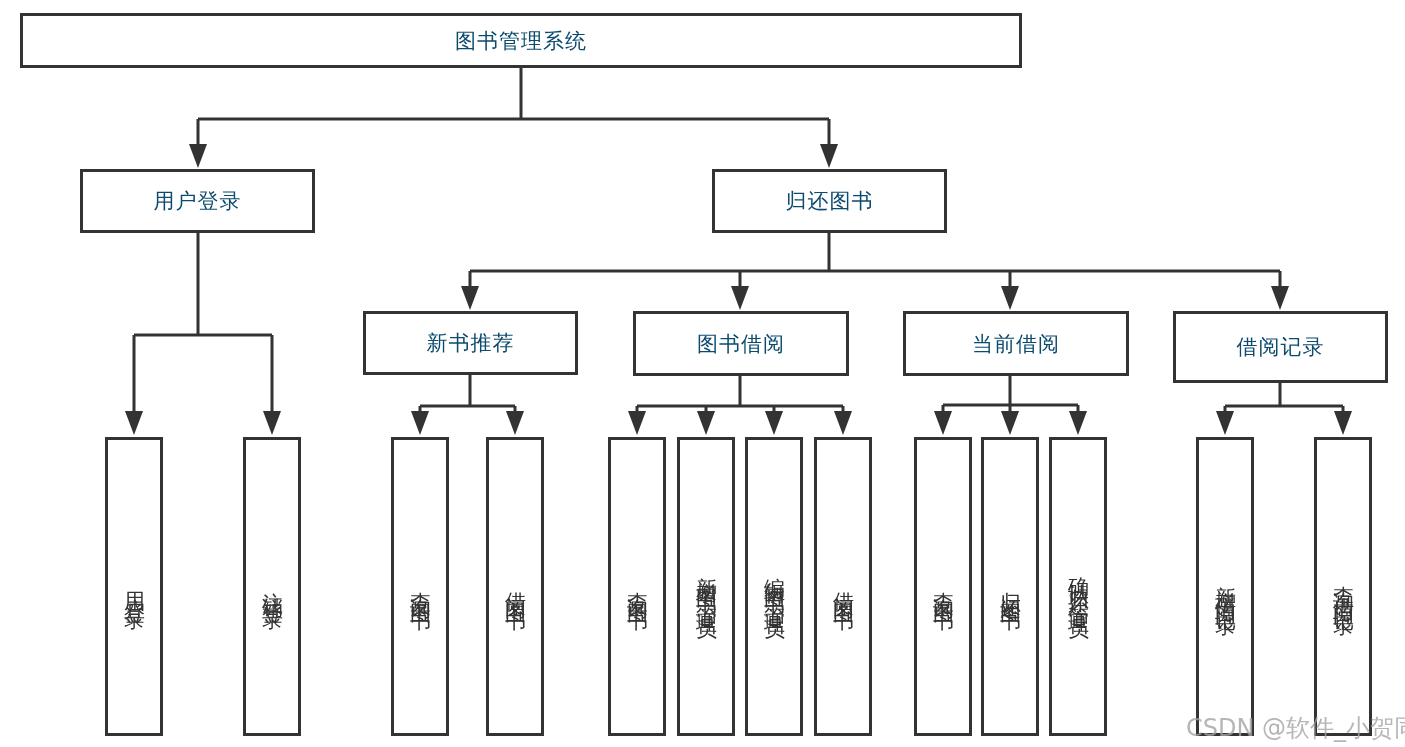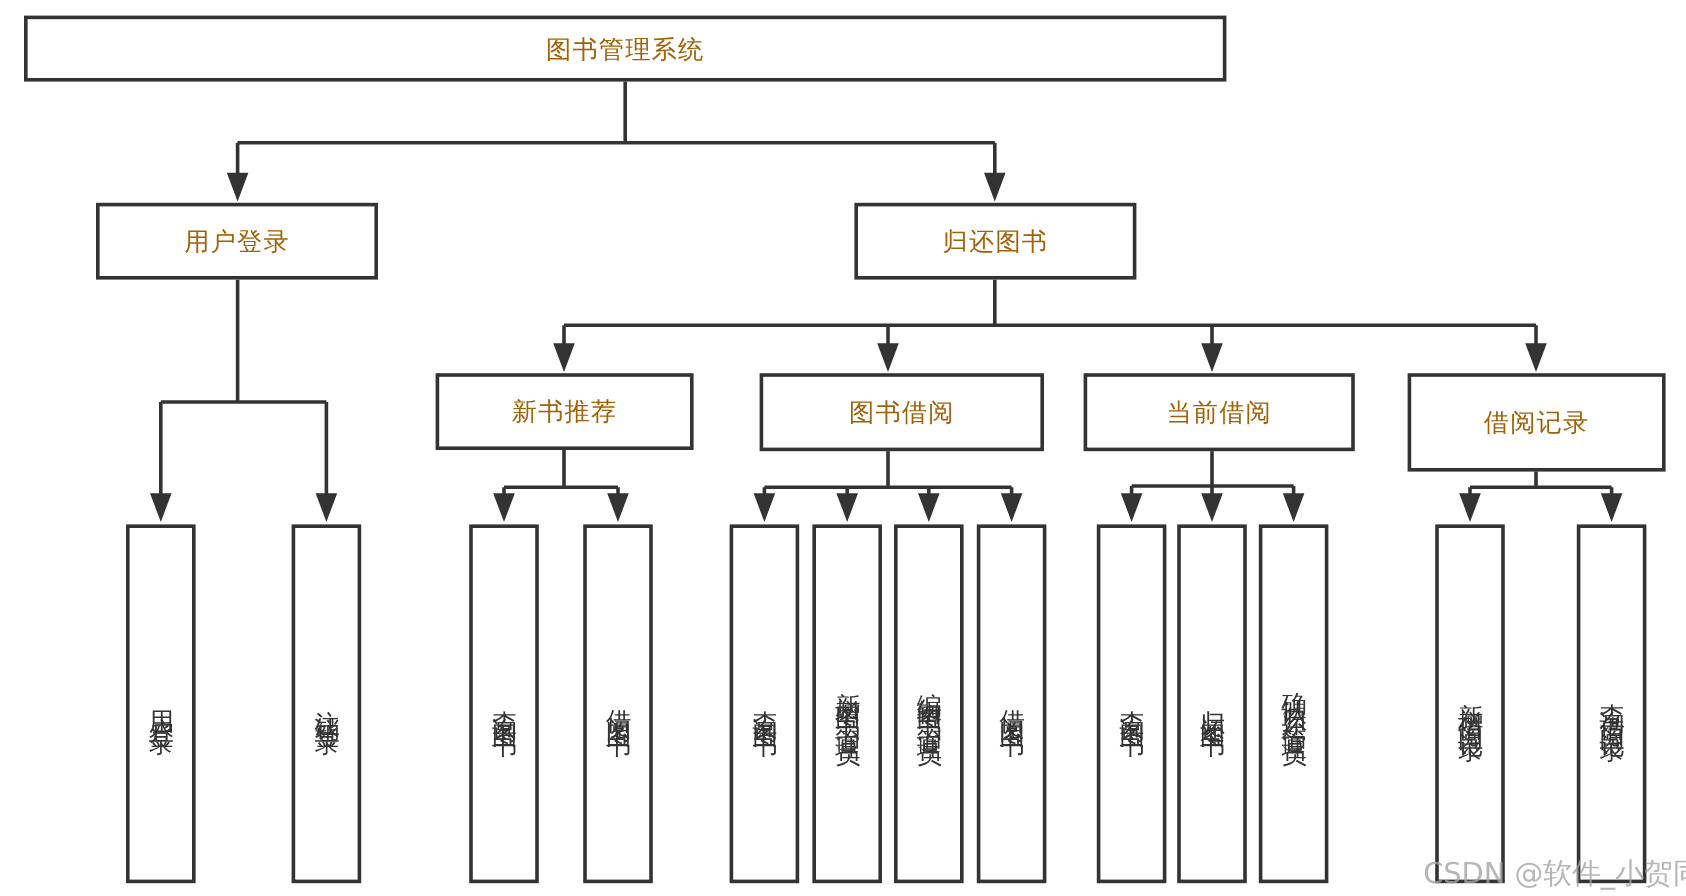--- a/index.html
+++ b/index.html
@@ -27,21 +27,21 @@
     position: absolute;
     box-sizing: border-box;
     border: 3px solid #333333;
     background: #ffffff;
     display: flex;
     align-items: center;
     justify-content: center;
   }
   .hbox span {
     font-size: 21px;
-    color: #a16207;
+    color: #0c4a6e;
     letter-spacing: 1px;
     white-space: nowrap;
   }
   .vbox span {
     writing-mode: vertical-rl;
     text-orientation: mixed;
     font-size: 21px;
     line-height: 1;
     letter-spacing: 6px;
     color: #333333;
@@ -123,27 +123,27 @@
   <div class="box hbox" style="left:80px; top:169px; width:235px; height:64px;">
     <span>用户登录</span>
   </div>
   <div class="box hbox" style="left:712px; top:169px; width:235px; height:64px;">
     <span>归还图书</span>
   </div>
 
   <div class="box hbox" style="left:363px; top:311px; width:215px; height:64px;">
     <span>新书推荐</span>
   </div>
-  <div class="box hbox" style="left:633px; top:311px; width:237px; height:65px;">
+  <div class="box hbox" style="left:633px; top:311px; width:216px; height:65px;">
     <span>图书借阅</span>
   </div>
   <div class="box hbox" style="left:903px; top:311px; width:226px; height:65px;">
     <span>当前借阅</span>
   </div>
-  <div class="box hbox" style="left:1173px; top:311px; width:215px; height:82px;">
+  <div class="box hbox" style="left:1173px; top:311px; width:215px; height:72px;">
     <span>借阅记录</span>
   </div>
 
   <div class="box vbox" style="left:105px; top:437px; width:58px; height:299px;">
     <span>用户登录</span>
   </div>
   <div class="box vbox" style="left:243px; top:437px; width:58px; height:299px;">
     <span>注销登录</span>
   </div>
 

